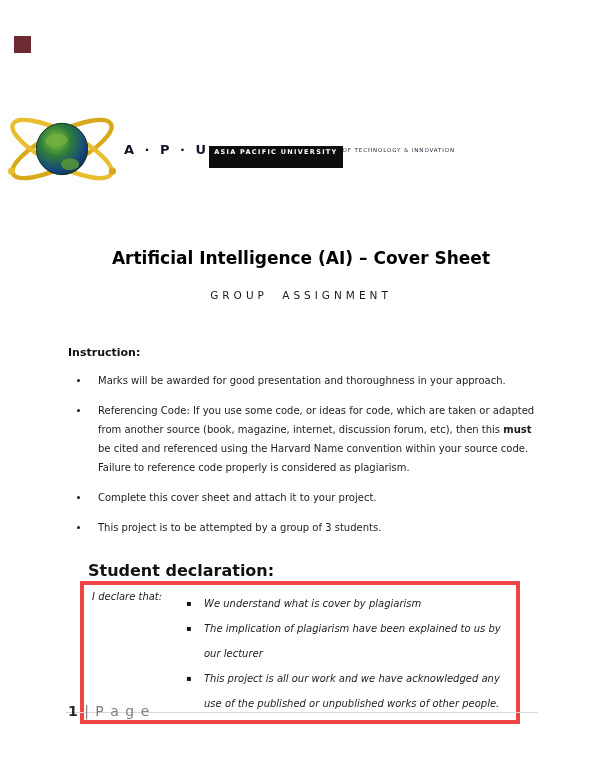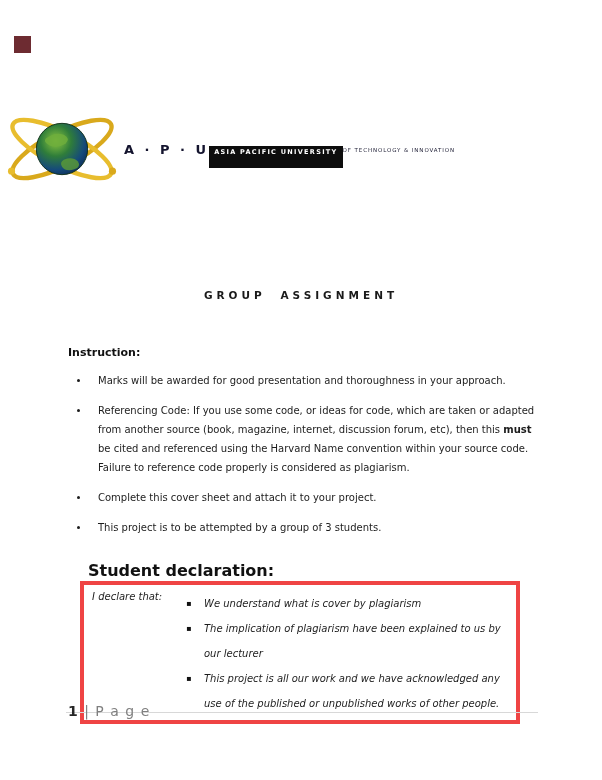--- a/index.html
+++ b/index.html
@@ -34,21 +34,21 @@
     margin-top:1px;font-size:5.5px;letter-spacing:0.9px;color:#24243a;
     white-space:nowrap;
   }
   
   .doc-title{
     position:absolute;top:248px;left:0;width:100%;
     text-align:center;font-size:17px;font-weight:bold;color:#000;
   }
   .doc-subtitle{
     position:absolute;top:289px;left:0;width:100%;
-    text-align:center;font-size:10.5px;font-weight:bold;
+    text-align:center;font-size:10.5px;font-weight:normal;
     letter-spacing:4px;word-spacing:7px;color:#1a1a1a;
   }
   .instruction-heading{
     position:absolute;left:68px;top:346px;
     font-size:11px;font-weight:bold;color:#111;
   }
   
   .instruction-list{
     position:absolute;left:70px;top:371px;width:462px;
     margin:0;padding:0 0 0 20px;
@@ -111,20 +111,21 @@
       <path d="M52 34 q10 -8 20 -4 q8 4 2 10 q-10 6 -18 2 q-8 -4 -4 -8z" fill="#6fae3c" opacity="0.85"></path>
       <path d="M72 58 q10 -4 16 2 q4 6 -4 9 q-10 3 -14 -3 q-3 -5 2 -8z" fill="#5d9c34" opacity="0.8"></path>
       <circle cx="13" cy="71" r="4" fill="#e8bd2e"></circle>
       <circle cx="127" cy="71" r="4" fill="#d9a91c"></circle>
     </svg>
     <div class="logo-acronym">A · P · U</div>
     <div class="logo-bar">ASIA PACIFIC UNIVERSITY</div>
     <div class="logo-subline">OF TECHNOLOGY &amp; INNOVATION</div>
   </div>
 
+  <div class="doc-title">Artificial Intelligence (AI) – Cover Sheet</div>
   <div class="doc-subtitle">GROUP ASSIGNMENT</div>
 
   <div class="instruction-heading">Instruction:</div>
   <ul class="instruction-list">
     <li>
       <span>Marks will be awarded for good presentation and thoroughness in your approach.</span>
     </li>
     <li>
       <span>Referencing Code: If you use some code, or ideas for code, which are taken or adapted from another source (book, magazine, internet, discussion forum, etc), then this </span><span class="bold-inline">must</span><span> be cited and referenced using the Harvard Name convention within your source code. Failure to reference code properly is considered as plagiarism.</span>
     </li>

